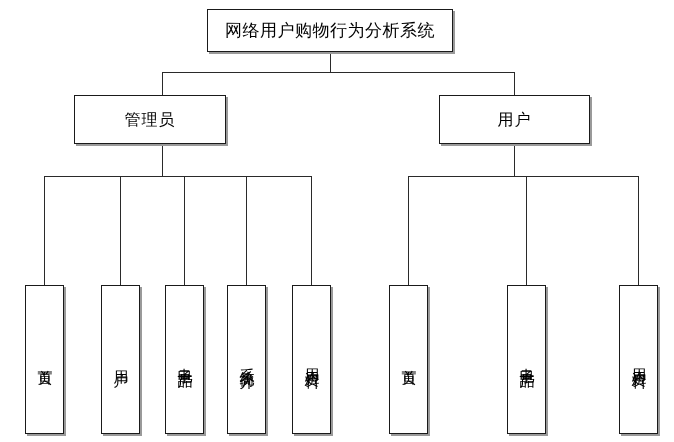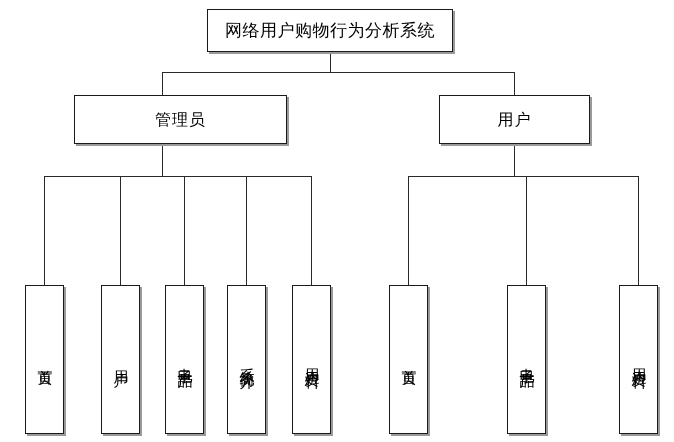--- a/index.html
+++ b/index.html
@@ -87,21 +87,21 @@
   <div class="conn h" style="left:408px; top:176px; width:231px;"></div>
 
   <div class="conn v" style="left:408px; top:176px; height:109px;"></div>
   <div class="conn v" style="left:526px; top:176px; height:109px;"></div>
   <div class="conn v" style="left:638px; top:176px; height:109px;"></div>
 
   <div class="node-box shadowed" style="left:207px; top:9px; width:246px; height:43px;">
     <span class="node-label root-label">网络用户购物行为分析系统</span>
   </div>
 
-  <div class="node-box shadowed" style="left:74px; top:95px; width:213px; height:49px;">
+  <div class="node-box shadowed" style="left:74px; top:95px; width:152px; height:49px;">
     <span class="node-label mid-label">管理员</span>
   </div>
 
   <div class="node-box shadowed" style="left:439px; top:95px; width:151px; height:49px;">
     <span class="node-label mid-label">用户</span>
   </div>
 
   <div class="node-box shadowed" style="left:25px; top:285px; width:39px; height:149px;">
     <span class="node-label leaf-label">首页</span>
   </div>

